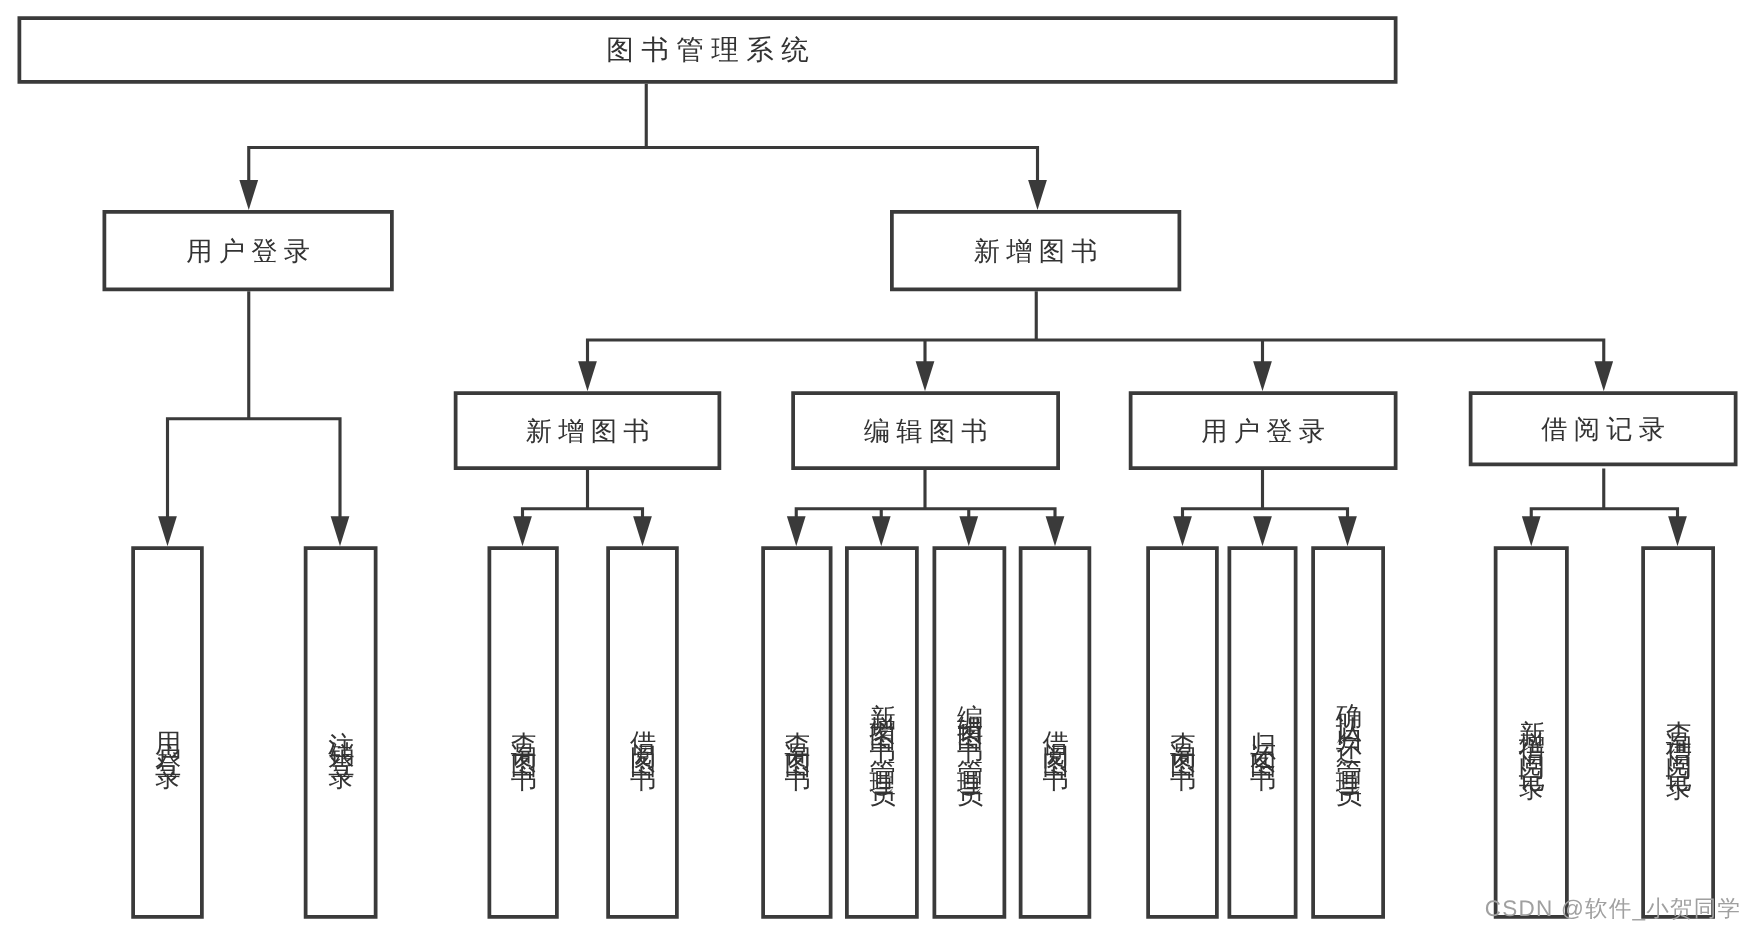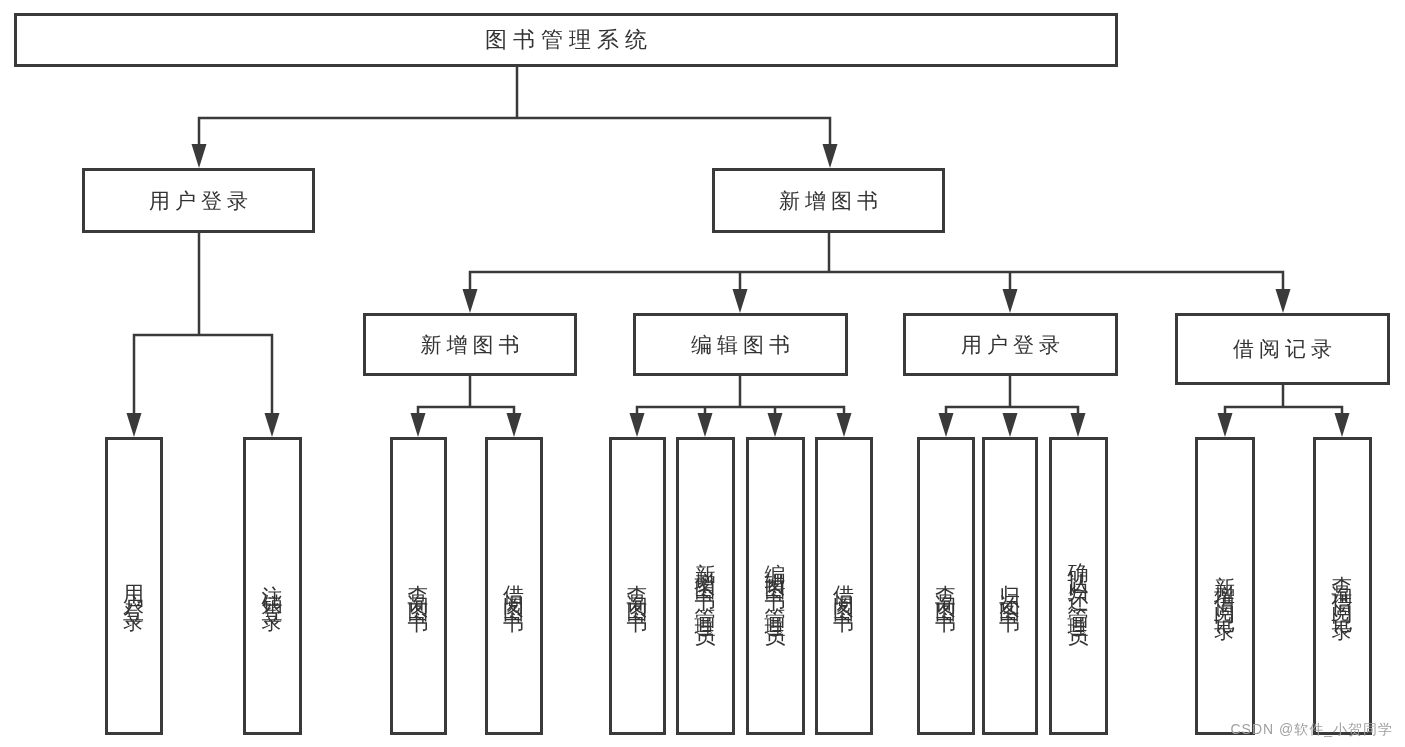--- a/index.html
+++ b/index.html
@@ -41,21 +41,21 @@
     text-orientation:mixed;
     letter-spacing:9px;
     white-space:nowrap;
     line-height:1;
   }
   #watermark{
     position:absolute;
     right:12px;
     bottom:8px;
     color:var(--watermark);
-    font-size:14px;
+    font-size:18px;
     letter-spacing:1px;
     white-space:nowrap;
   }
 </style>
 </head>
 <body>
 
 <div id="canvas">
 
   <svg id="edges" width="1405" height="747" viewBox="0 0 1405 747" fill="none" xmlns="http://www.w3.org/2000/svg">
@@ -111,21 +111,21 @@
 
   <div class="box" style="left:363px;top:313px;width:214px;height:63px;">
     <span class="hlbl">新增图书</span>
   </div>
   <div class="box" style="left:633px;top:313px;width:215px;height:63px;">
     <span class="hlbl">编辑图书</span>
   </div>
   <div class="box" style="left:903px;top:313px;width:215px;height:63px;">
     <span class="hlbl">用户登录</span>
   </div>
-  <div class="box" style="left:1175px;top:313px;width:215px;height:72px;align-items:center;">
+  <div class="box" style="left:1175px;top:313px;width:215px;height:60px;align-items:center;">
     <span class="hlbl">借阅记录</span>
   </div>
 
   <div class="box" style="left:105px;top:437px;width:58px;height:298px;">
     <span class="vlbl">用户登录</span>
   </div>
   <div class="box" style="left:243px;top:437px;width:59px;height:298px;">
     <span class="vlbl">注销登录</span>
   </div>
 

